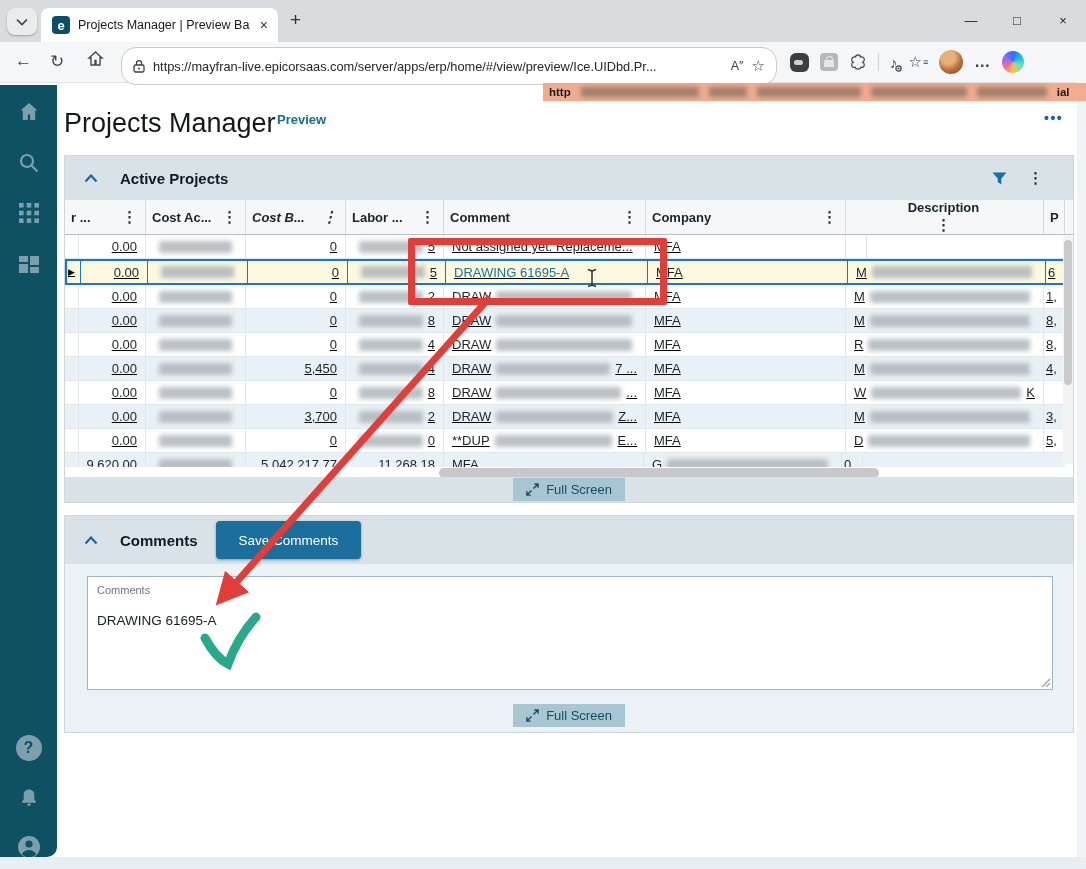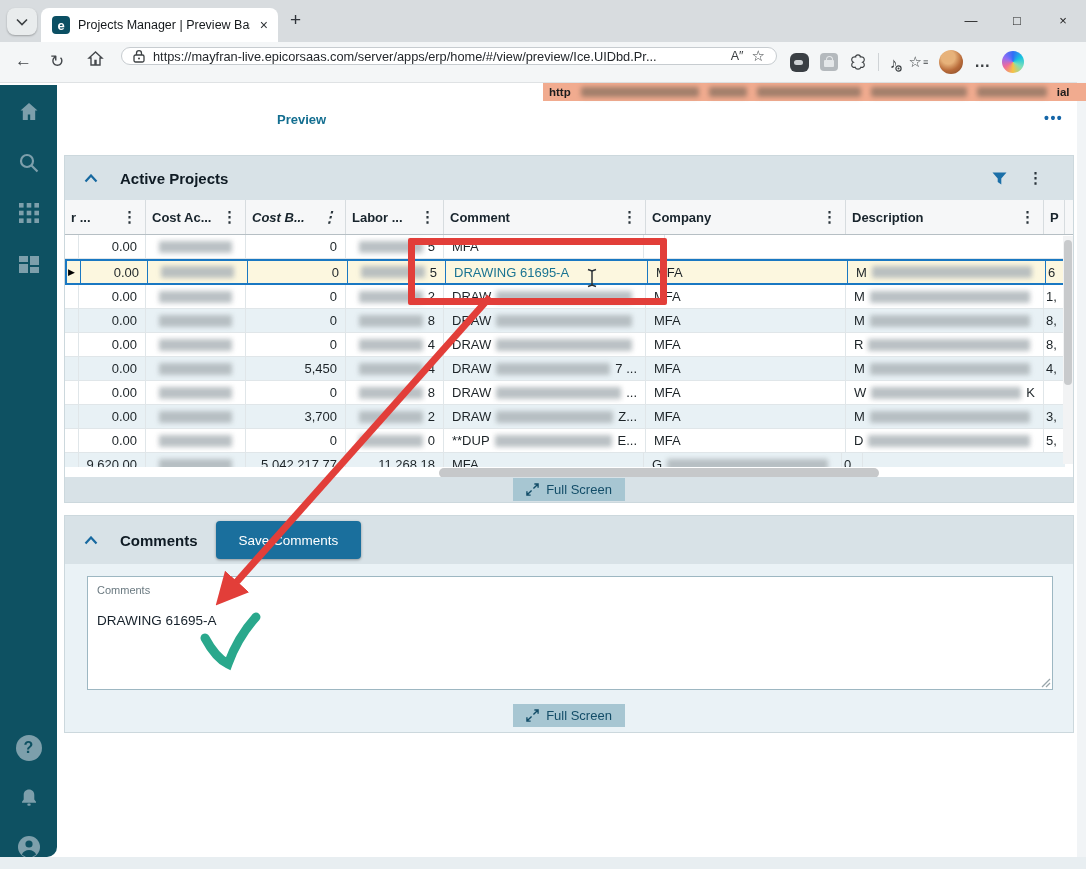--- a/index.html
+++ b/index.html
@@ -13,21 +13,21 @@
     display:flex;align-items:center;gap:8px;padding:0 8px 0 11px;box-sizing:border-box;}
   .favicon{width:18px;height:18px;background:#0b4f63;border-radius:4px;color:#fff;font-weight:700;font-size:13px;
     display:flex;align-items:center;justify-content:center;flex:none;}
   .tab-title{flex:1;font-size:12.5px;color:#15191c;white-space:nowrap;overflow:hidden;}
   .tab-close{color:#303438;font-size:14px;padding:0 2px;}
   .newtab{position:absolute;left:290px;top:9px;font-size:19px;color:#30343a;}
   .winctl{position:absolute;right:0;top:0;height:40px;display:flex;}
   .winbtn{width:46px;display:flex;align-items:center;justify-content:center;font-size:13px;color:#1c1c1c;}
   .toolbar{position:absolute;top:42px;left:0;right:0;height:40px;background:#f4f6f7;border-bottom:1px solid #dfe2e4;}
   .navbtn{position:absolute;top:51px;font-size:17px;color:#44484c;}
-  .addrbar{position:absolute;left:121px;top:47px;width:656px;height:18px;background:#fff;border:1px solid #c7ccd0;
+  .addrbar{position:absolute;left:121px;top:47px;width:656px;height:38px;background:#fff;border:1px solid #c7ccd0;
     border-radius:15px;display:flex;align-items:center;gap:8px;padding:8px 11px;box-sizing:border-box;}
   .url{flex:1;font-size:12.8px;color:#24282c;white-space:nowrap;overflow:hidden;}
   .pill-ic{font-size:12.5px;color:#3c4043;flex:none;}
   .tbr{position:absolute;top:47px;left:790px;height:30px;display:flex;align-items:center;gap:11px;}
   .extbadge{width:19px;height:19px;border-radius:6px;background:#3a3f44;position:relative;}
   .extbadge:after{content:"";position:absolute;left:4px;top:7px;width:9px;height:5px;border-radius:3px;background:#cfd3d6;}
   .pwbadge{width:18px;height:18px;border-radius:4px;background:#b4b9bd;position:relative;}
   .pwbadge:after{content:"";position:absolute;left:4px;top:7px;width:10px;height:7px;border-radius:1px;background:#e4e7e9;}
   .pwbadge:before{content:"";position:absolute;left:6px;top:3px;width:5px;height:6px;border:1.5px solid #e4e7e9;border-bottom:none;border-radius:4px 4px 0 0;}
   .tdiv{width:1px;height:18px;background:#cfd3d6;}
@@ -59,21 +59,21 @@
   #commentsPanel .phead{height:48px;}
   .chev{margin-left:19px;flex:none;}
   .ptitle{margin-left:22px;font-size:15px;font-weight:700;color:#0f1b24;}
   .phead-icons{position:absolute;right:30px;display:flex;gap:21px;align-items:center;}
   .hkebab,.headkebab{color:#2a343b;font-weight:700;font-size:15px;}
   
   .grid{position:absolute;top:44px;left:0;right:0;bottom:25px;background:#fff;overflow:hidden;}
   .ghead{display:flex;height:35px;border-bottom:1px solid #b6bfc4;background:#f6f7f8;box-sizing:border-box;}
   .hcell{display:flex;align-items:center;justify-content:space-between;padding:0 8px 0 6px;border-right:1px solid #d7dcdf;
     font-size:13px;font-weight:700;color:#18242c;box-sizing:border-box;flex:none;}
-  .gbody{height:232px;overflow:hidden;position:relative;}
+  .gbody{height:232px;overflow:hidden;position:relative;text-decoration:underline;}
   .grow{display:flex;height:24px;border-bottom:1px solid #e0e6e9;box-sizing:border-box;background:#fff;width:1000px;}
   .grow.alt{background:#e8f1f5;}
   .grow.sel{background:#fcf7df;height:26px;border-top:2px solid #1a78c2;border-bottom:2px solid #1a78c2;border-left:2px solid #1a78c2;}
   .gcell{box-sizing:border-box;border-right:1px solid #e0e6e9;font-size:13px;color:#1d2428;display:flex;align-items:center;
     padding:0 8px;white-space:nowrap;overflow:hidden;flex:none;}
   .sel .gcell{border-right-color:#1a78c2;}
   .mcell{padding:0 1px;font-size:9px;color:#000;}
   .num{justify-content:flex-end;}
   .link{color:#1a7492;}
   .redact{flex:1 1 auto;height:12px;margin:0 5px;background:#aeb6ba;border-radius:1px;filter:blur(2.5px);opacity:.85;min-width:18px;}
@@ -216,20 +216,21 @@
       </span>
     <span class="sb-icon" style="top:749px">
       <svg width="26" height="26" viewBox="0 0 26 26">
           <circle cx="13" cy="13" r="11" fill="#7d9fab"></circle>
           <circle cx="13" cy="10" r="3.6" fill="#0e5162"></circle>
           <path d="M5.8 20.5c1.4-3 4-4.6 7.2-4.6s5.8 1.6 7.2 4.6a11 11 0 0 1-14.4 0z" fill="#0e5162"></path>
         </svg>
       </span>
   </div>
 
+  <div class="page-title">Projects Manager</div>
   <div class="preview">Preview</div>
   <div class="page-more">•••</div>
 
   <div class="panel" id="activePanel">
     <div class="phead">
       <span class="chev">
         <svg width="14" height="9" viewBox="0 0 14 9">
             <polyline points="1.5,7.5 7,1.5 12.5,7.5" fill="none" stroke="#1769a0" stroke-width="2.2"></polyline>
           </svg></span>
       <span class="ptitle">Active Projects</span>
@@ -259,21 +260,21 @@
             <span class="hkebab">⋮</span>
           </div>
           <div class="hcell" style="width: 202px;">
             <span>Comment</span>
             <span class="hkebab">⋮</span>
           </div>
           <div class="hcell" style="width: 200px;">
             <span>Company</span>
             <span class="hkebab">⋮</span>
           </div>
-          <div class="hcell" style="width: 198px;">
+          <div class="hcell" style="width: 198px; flex-direction: column;">
             <span>Description</span>
             <span class="hkebab">⋮</span>
           </div>
           <div class="hcell" style="width: 21px;">
             <span>P</span>
           </div>
         </div>
       <div class="gbody" id="gbody">
           <div class="grow">
             <div class="gcell mcell" style="width: 14px;"></div>
@@ -282,20 +283,23 @@
             </div>
             <div class="gcell " style="width: 100px;">
               <div class="redact"></div>
             </div>
             <div class="gcell num" style="width: 100px;">
               <span>0</span>
             </div>
             <div class="gcell num" style="width: 98px;">
               <div class="redact"></div>
               <span>5</span>
+            </div>
+            <div class="gcell " style="width: 202px;">
+              <span>Not assigned yet. Replaceme...</span>
             </div>
             <div class="gcell " style="width: 200px;">
               <span>MFA</span>
             </div>
             <div class="gcell " style="width: 21px; padding: 0px 2px;">
               <span></span>
             </div>
           </div>
           <div class="grow sel">
             <div class="gcell mcell" style="width: 14px;">

